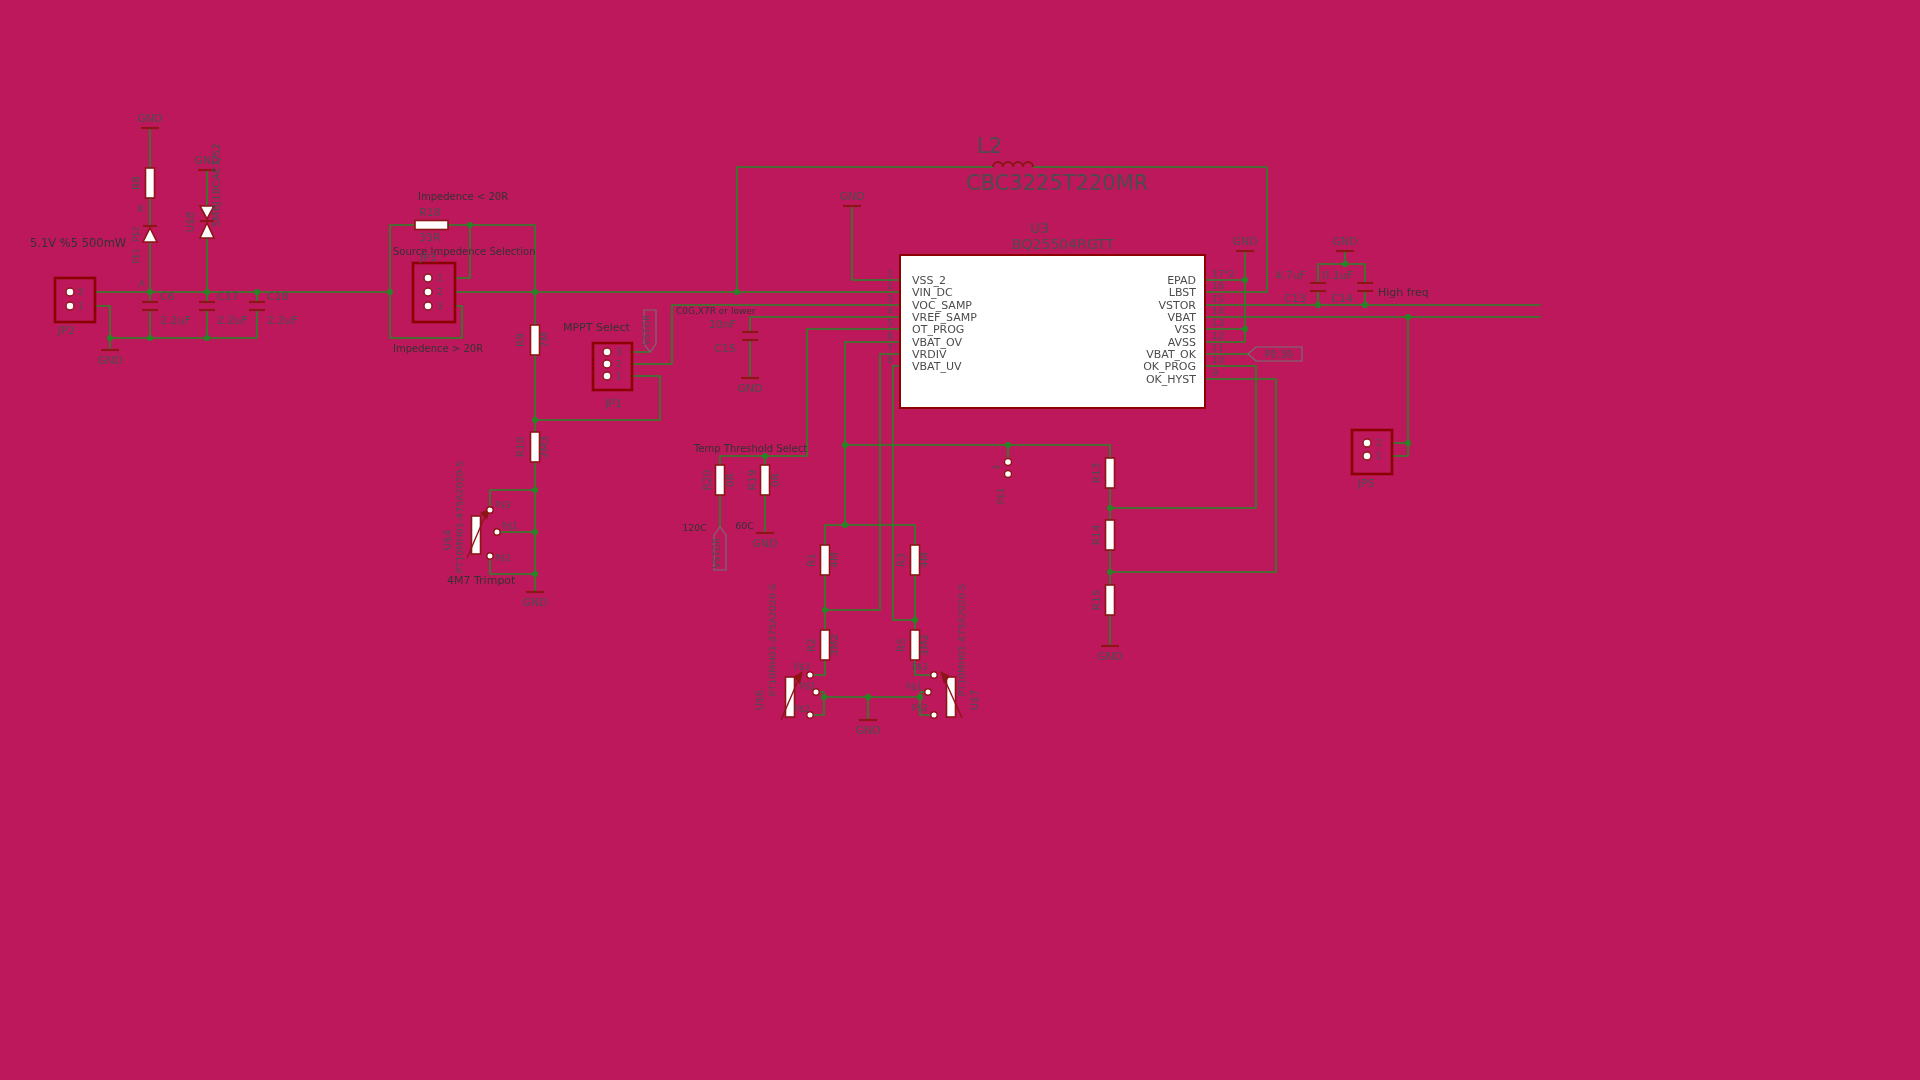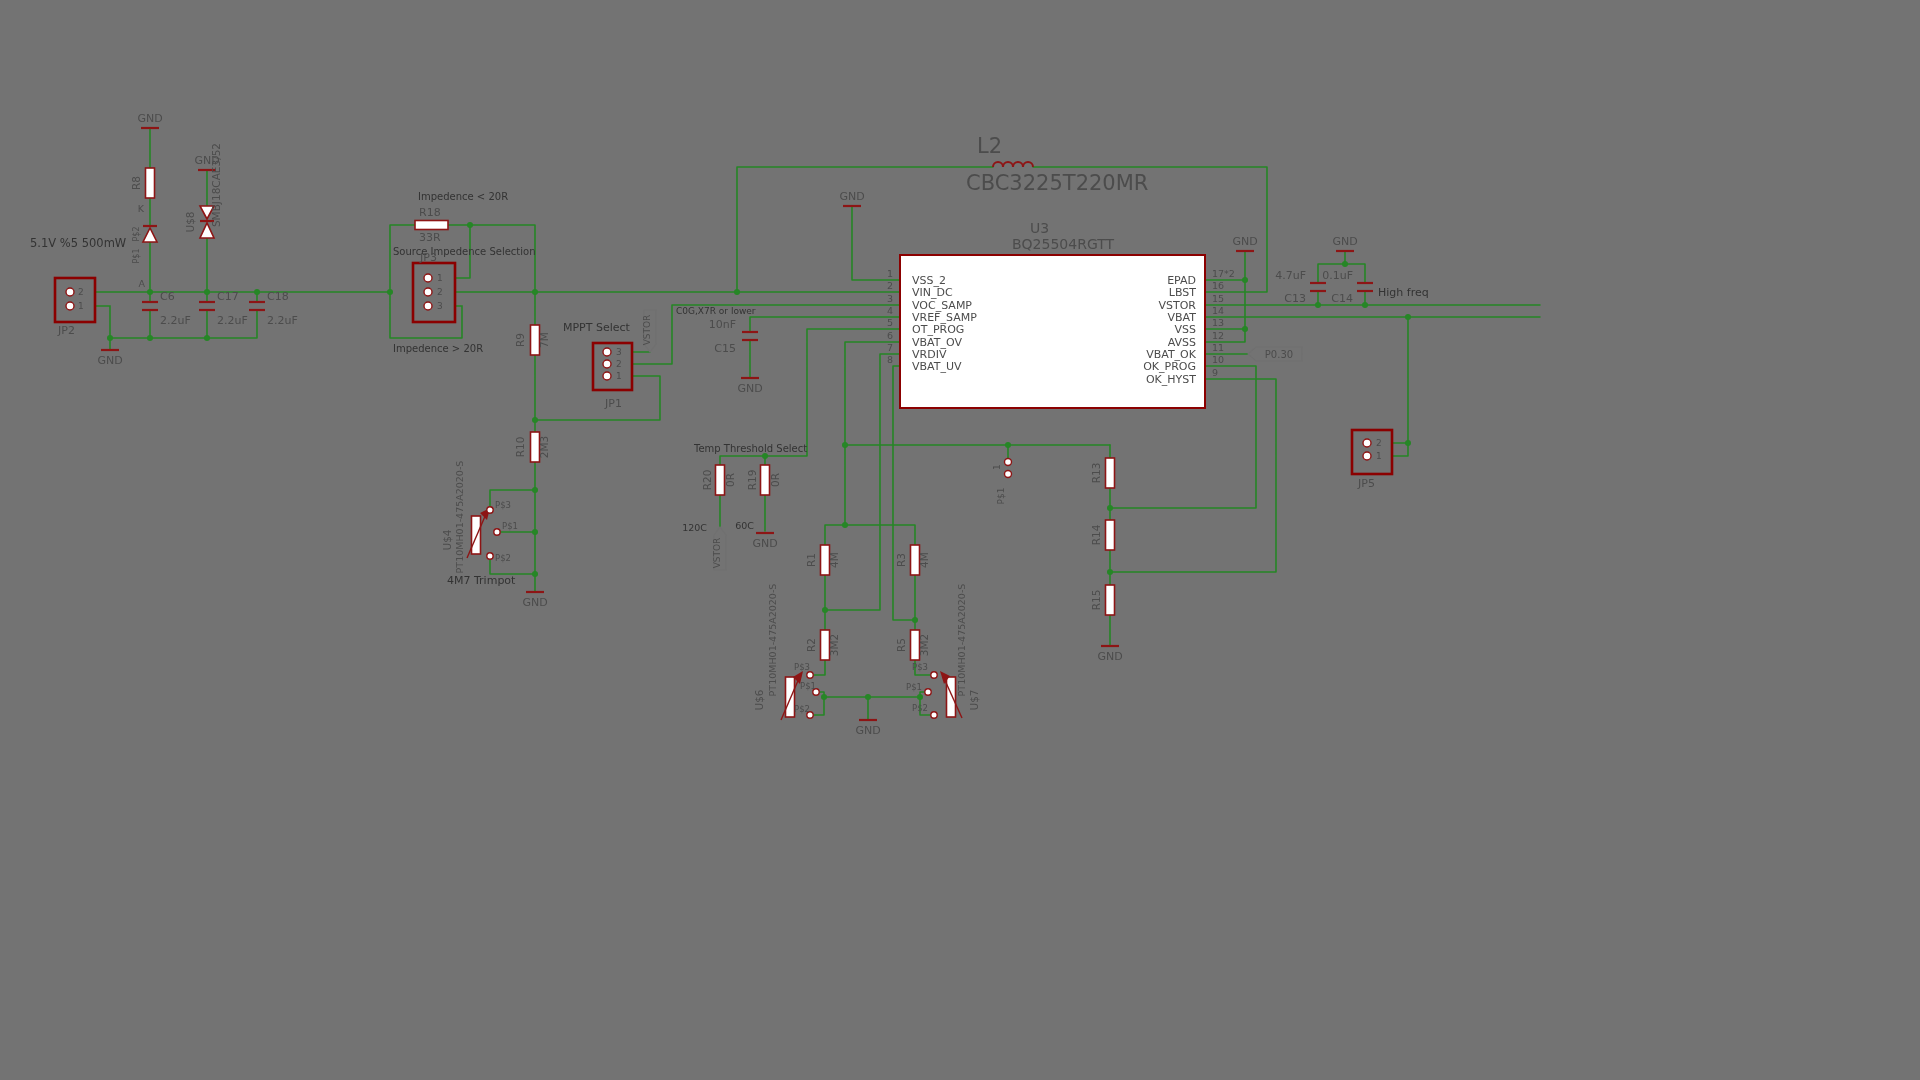--- a/index.html
+++ b/index.html
@@ -1,16 +1,16 @@
 <!DOCTYPE html>
 <html><head>
 <meta charset="utf-8">
 <style>
   html,body{margin:0;padding:0;background:#ffffff;}
-  .stage{position:relative;width:1920px;height:1080px;background:#737373;overflow:hidden;}
+  .stage{position:relative;width:1920px;height:1080px;background:#be185d;overflow:hidden;}
   svg{display:block;}
   svg text{font-family:"DejaVu Sans","Liberation Sans",sans-serif;fill:#4c4c4c;}
   .w{stroke:#268626;stroke-width:1.6;fill:none;stroke-linecap:round;}
   .j{fill:#268626;stroke:none;}
   .sym{stroke:#8d1515;stroke-width:1.6;fill:#ffffff;}
   .symline{stroke:#8d1515;stroke-width:2.2;fill:none;stroke-linecap:butt;}
   .thin{stroke:#8d1515;stroke-width:1.4;fill:none;}
   .conn{stroke:#8b0000;stroke-width:2.6;fill:none;}
   .icbox{stroke:#8b0000;stroke-width:2;fill:#ffffff;}
   .pad{stroke:#8d1515;stroke-width:1.4;fill:#ffffff;}

